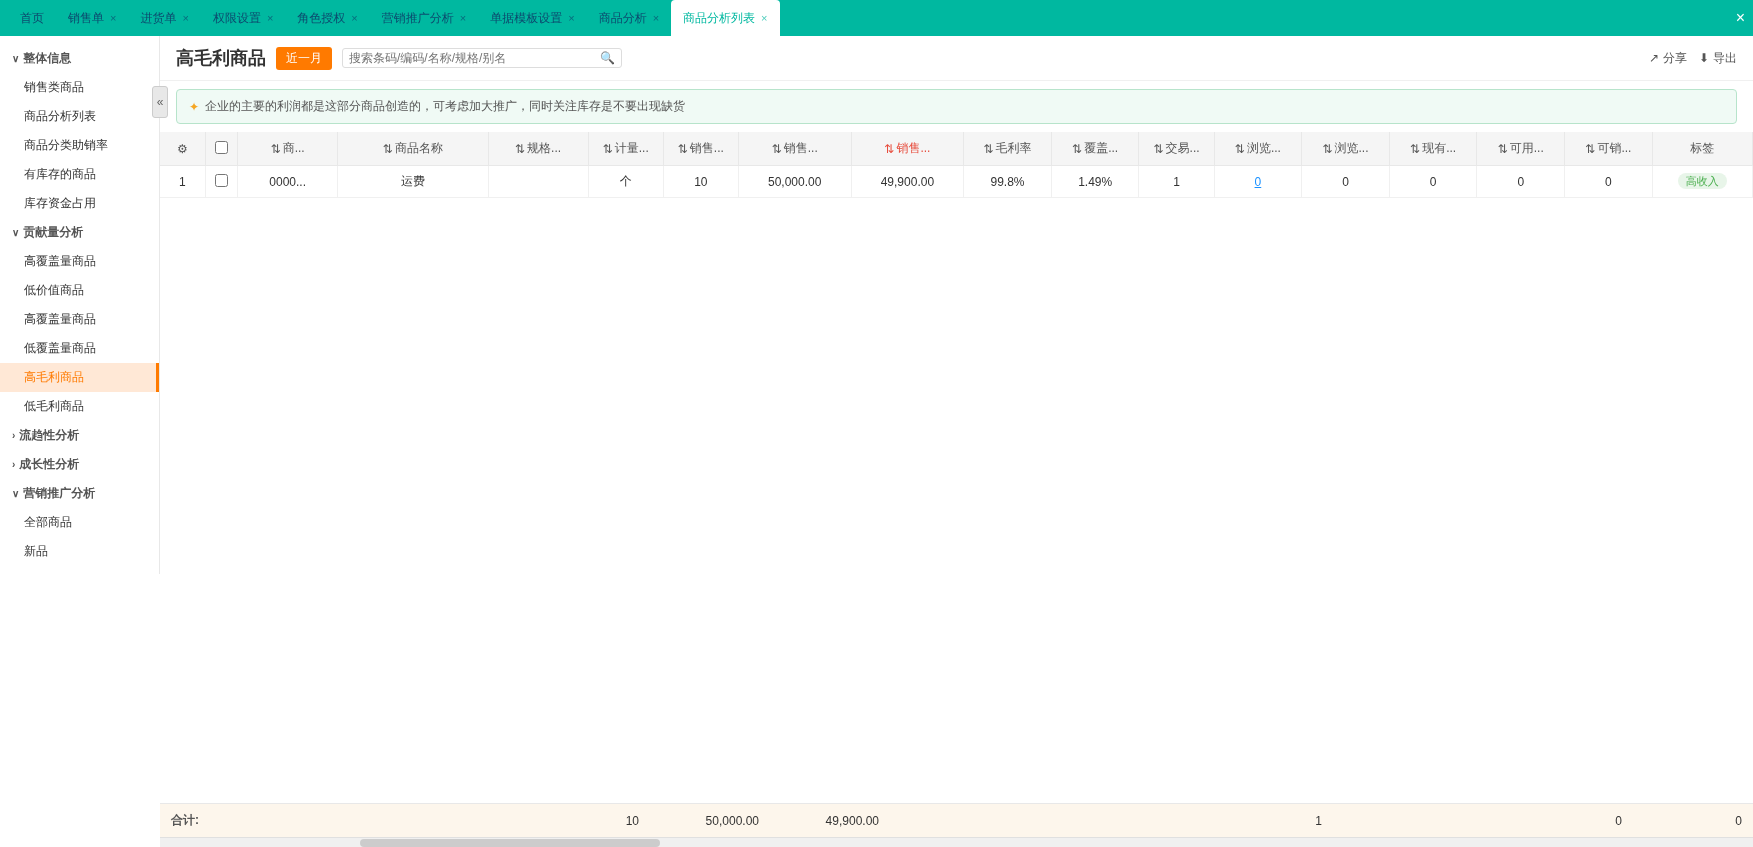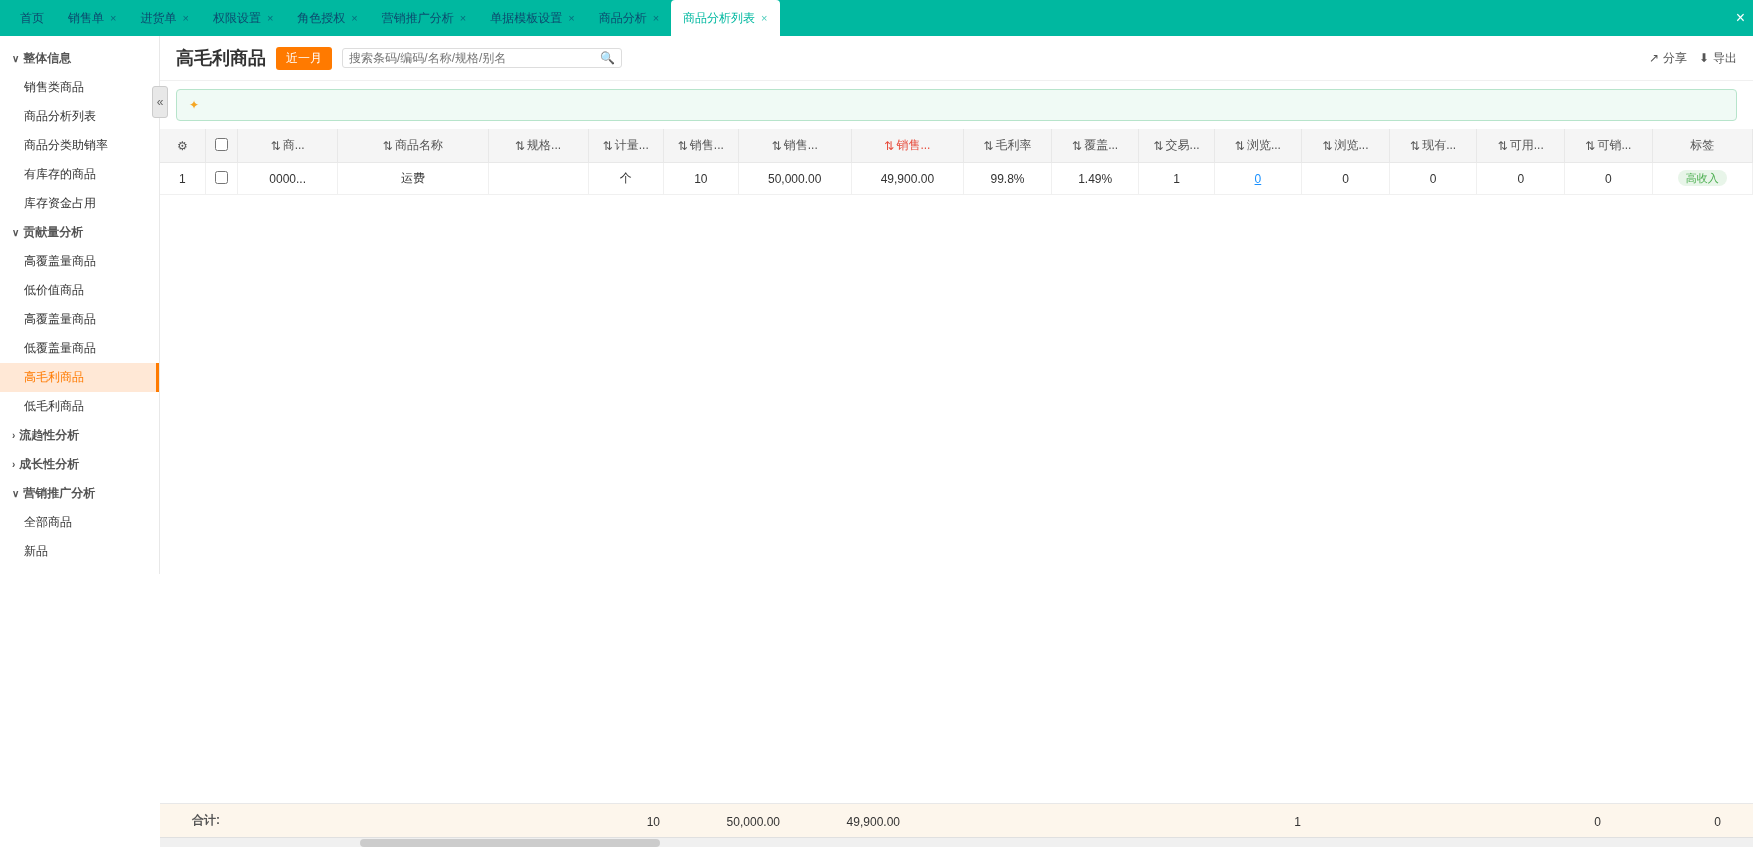--- a/index.html
+++ b/index.html
@@ -224,23 +224,23 @@
       padding: 2px 8px;
       border-radius: 10px;
       font-size: 11px;
     }
     .link-text { color: #1890ff; text-decoration: underline; cursor: pointer; }
 
     
     .footer-total {
       background: #fdf6ec;
       border-top: 1px solid #e8e8e8;
-      padding: 8px 32px;
-      display: flex;
-      align-items: flex-end;
+      padding: 8px 11px;
+      display: flex;
+      align-items: center;
       gap: 40px;
       font-size: 12px;
       color: #333;
     }
     .total-label { color: #555; font-weight: bold; }
     .total-value { min-width: 80px; text-align: right; }
 
     
     .bottom-scrollbar {
       height: 10px;
@@ -416,20 +416,21 @@
         </div>
         <div class="action-btn">
           <span>⬇</span>
           <span>导出</span>
         </div>
       </div>
     </div>
 
     <div class="info-banner">
       <span class="star">✦</span>
+      <span>企业的主要的利润都是这部分商品创造的，可考虑加大推广，同时关注库存是不要出现缺货</span>
     </div>
 
     <div class="table-container">
       <table>
         <thead>
           <tr>
             <th class="col-num">
               <div class="col-header">
                   <span>⚙</span>
                 </div>

